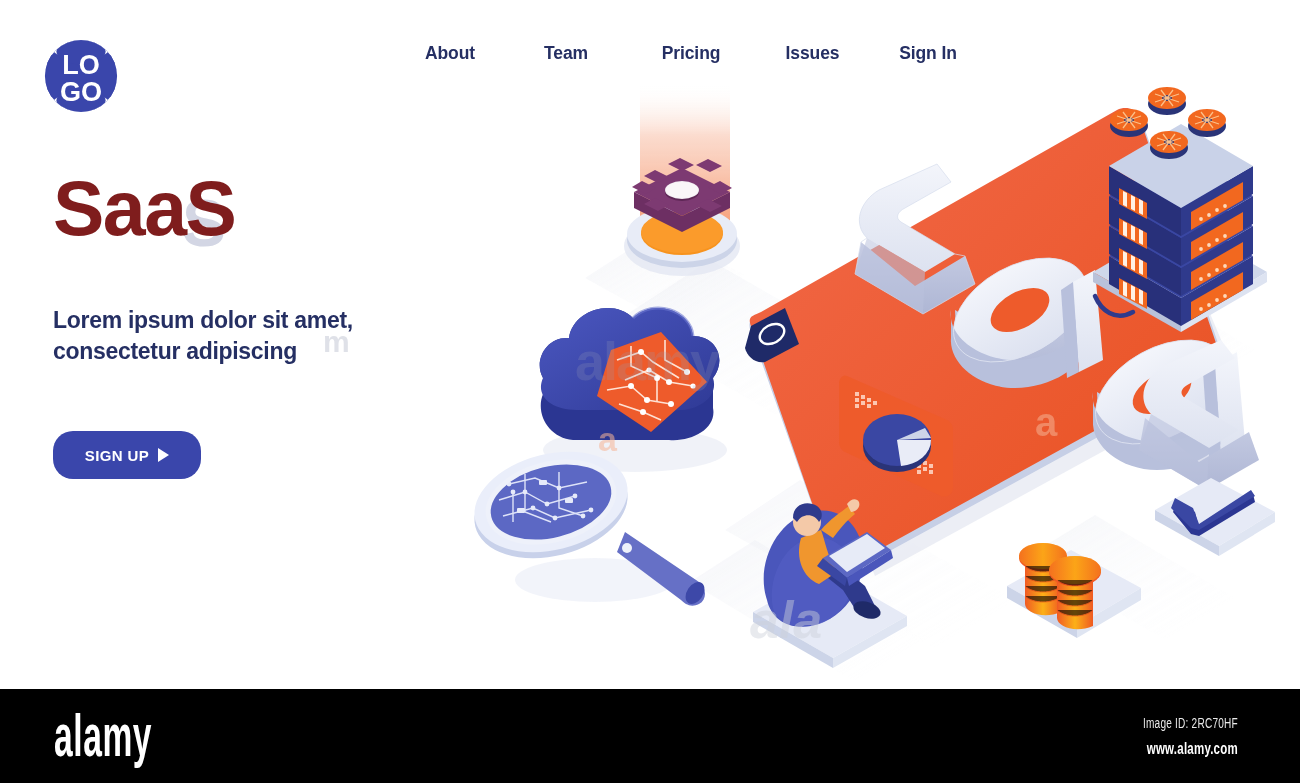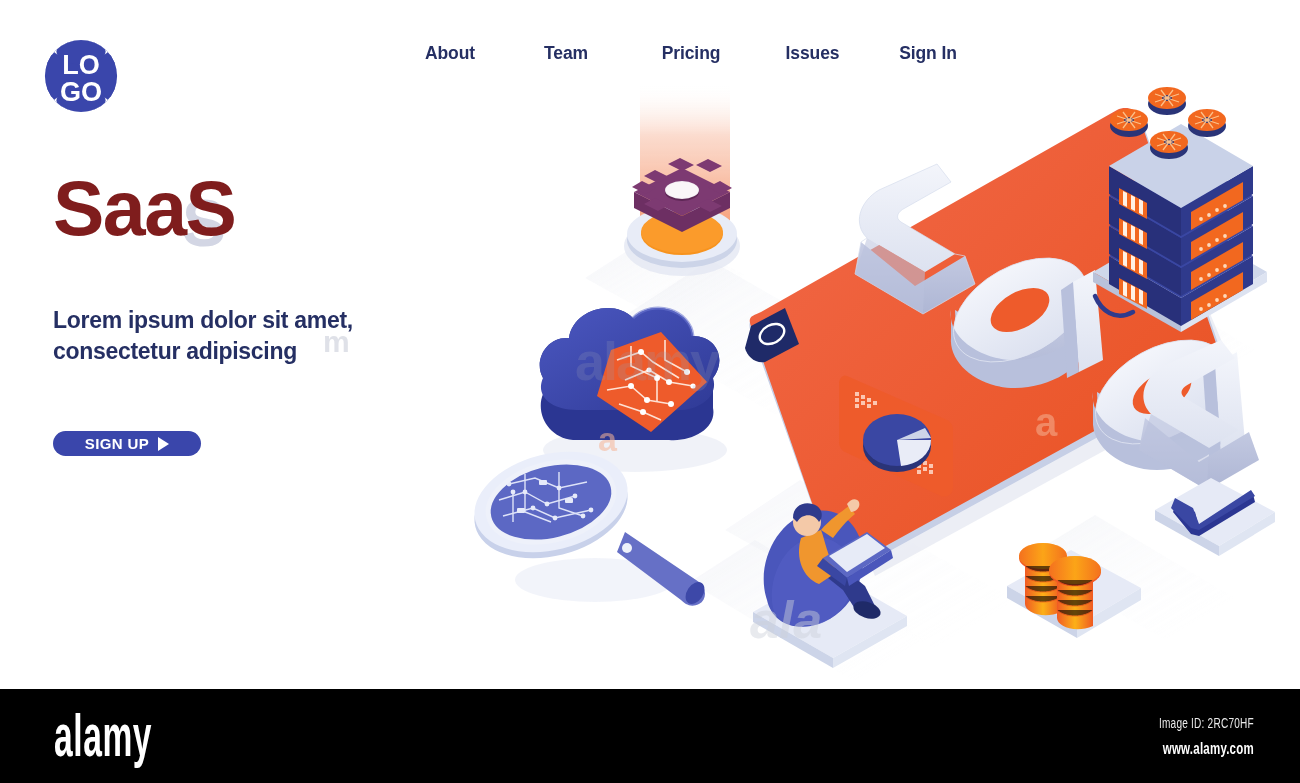--- a/index.html
+++ b/index.html
@@ -87,21 +87,21 @@
     max-width: 360px;
   }
   #hero-note {
     margin-top: 17px;
     color: #a9b0cb;
     font-size: 17px;
     letter-spacing: -0.1px;
   }
   #signup-btn {
     margin-top: 65px;
-    width: 148px; height: 25px;
+    width: 148px; height: 48px;
     border-radius: 20px;
     background: #3a46ab;
     display: flex; align-items: center; justify-content: center;
     gap: 9px;
     cursor: pointer; border: none;
   }
   #signup-label {
     color: #ffffff; font-size: 15px; font-weight: bold; letter-spacing: 0.4px;
   }
   #signup-arrow {
@@ -148,21 +148,21 @@
     color: #ffffff;
     font-size: 60px;
     font-weight: bold;
     font-family: "Liberation Sans", sans-serif;
     transform: scaleX(0.56);
     transform-origin: left top;
     letter-spacing: 1px;
     line-height: 1;
   }
   #footer-right {
-    position: absolute; right: 46px; top: 26px;
+    position: absolute; right: 62px; top: 26px;
     text-align: right;
   }
   #img-id {
     color: #e9e9e9; font-size: 14px;
     transform: scaleX(0.72); transform-origin: right center;
     letter-spacing: 0.3px;
   }
   #alamy-url {
     margin-top: 9px;
     color: #ffffff; font-size: 16px; font-weight: bold;

